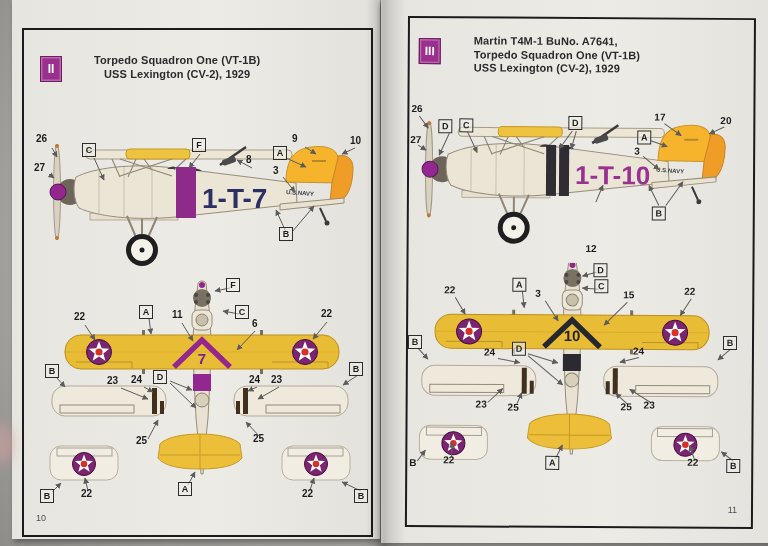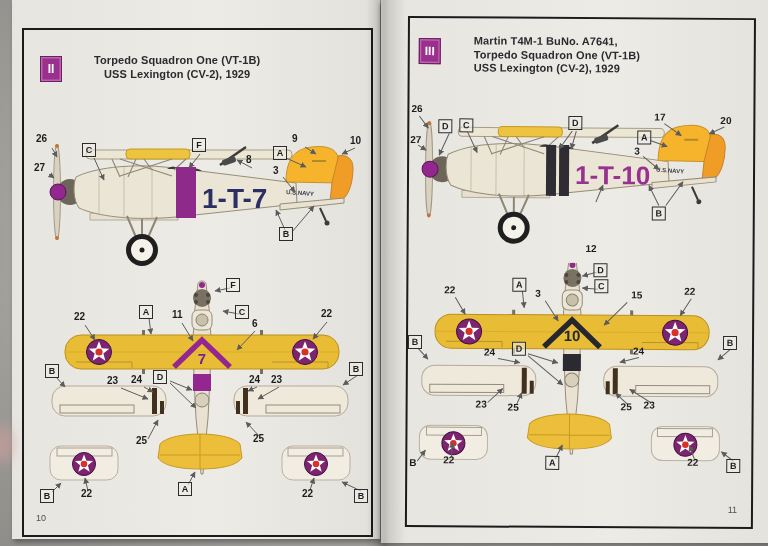--- a/index.html
+++ b/index.html
@@ -382,21 +382,21 @@
       <line x1="44" y1="195" x2="45" y2="180"></line>
             <line x1="287" y1="195" x2="282" y2="182"></line>
       <line x1="10" y1="199" x2="18" y2="188"></line>
             <line x1="326" y1="197" x2="314" y2="188"></line>
     </g>
    </svg>
    <div class="cob" style="left:185px;top:0;">D</div>
    <div class="cob" style="left:186px;top:16px;">C</div>
    <div class="cob" style="left:104px;top:15px;">A</div>
    <div class="co" style="left:127px;top:26px;">3</div>
-   <div class="co" style="left:223px;top:27px;">15</div>
+   <div class="co" style="left:215px;top:27px;">15</div>
    <div class="co" style="left:36px;top:23px;">22</div>
    <div class="co" style="left:276px;top:23px;">22</div>
    <div class="cob" style="left:0px;top:73px;">B</div>
    <div class="cob" style="left:315px;top:72px;">B</div>
    <div class="cob" style="left:104px;top:79px;">D</div>
    <div class="co" style="left:76px;top:85px;">24</div>
    <div class="co" style="left:225px;top:83px;">24</div>
    <div class="co" style="left:68px;top:137px;">23</div>
    <div class="co" style="left:100px;top:140px;">25</div>
    <div class="co" style="left:213px;top:139px;">25</div>

